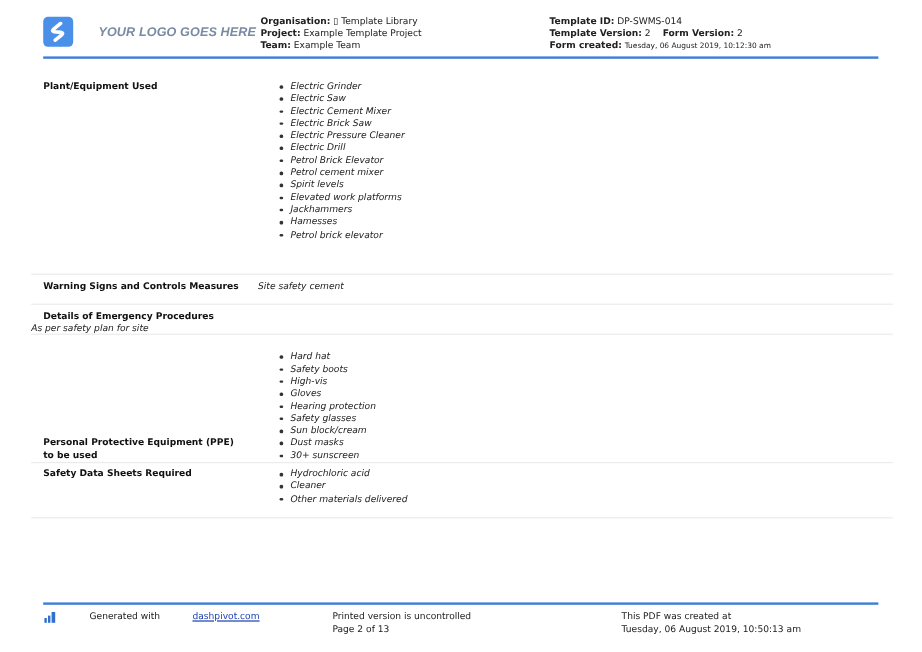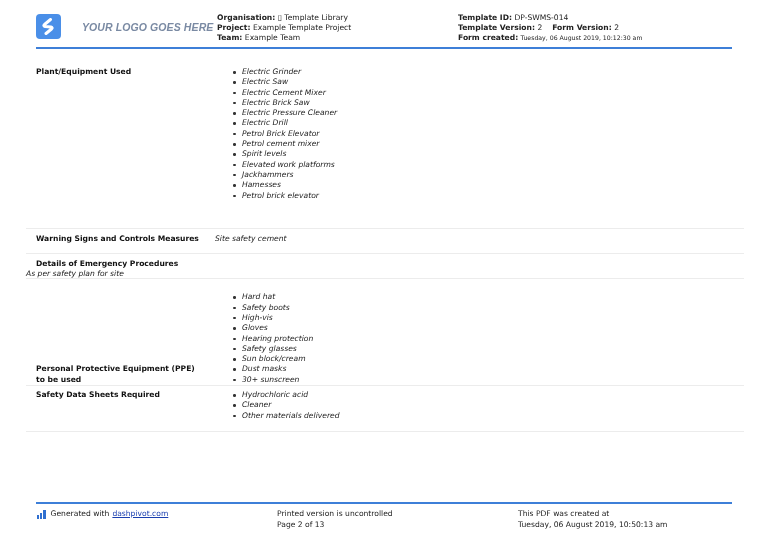--- a/index.html
+++ b/index.html
@@ -22,21 +22,21 @@
 
     .rows { position: absolute; left: 26px; top: 60px; width: 718px; }
     .row { display: flex; border-bottom: 1px solid #ececec; }
     .row-label { width: 189px; padding-left: 10px; font-weight: bold; font-size: 7.6px; line-height: 10.3px; color: #111; }
     .row-value { flex: 1; font-size: 7.6px; line-height: 10.3px; color: #222; font-style: italic; }
     .row-value ul { list-style: none; padding-left: 17px; }
     .row-value li { position: relative; padding-left: 10px; }
     .row-value li::before { content: ""; position: absolute; left: 1px; top: 4px; width: 2.5px; height: 2.5px; border-radius: 50%; background: #333; }
 
     .footer-line { position: absolute; left: 36px; top: 502px; width: 696px; height: 2px; background: #3d7fd8; }
-    .footer { position: absolute; top: 509px; font-size: 7.6px; line-height: 10.5px; color: #222; }
+    .footer { position: absolute; top: 509px; font-size: 7.6px; line-height: 10.5px; color: #222; gap: 24px; }
     .footer-left { left: 37px; display: flex; align-items: center; }
     .footer-mid { left: 277px; }
     .footer-right { left: 518px; }
     .bars { display: flex; align-items: flex-end; height: 9px; margin-right: 5px; gap: 1px; }
     .bars span { display: block; width: 2.2px; background: #2f6fd0; }
     .link { color: #1a3fb0; text-decoration: underline; margin-left: 3px; }
   </style>
 </head>
 <body>
 

